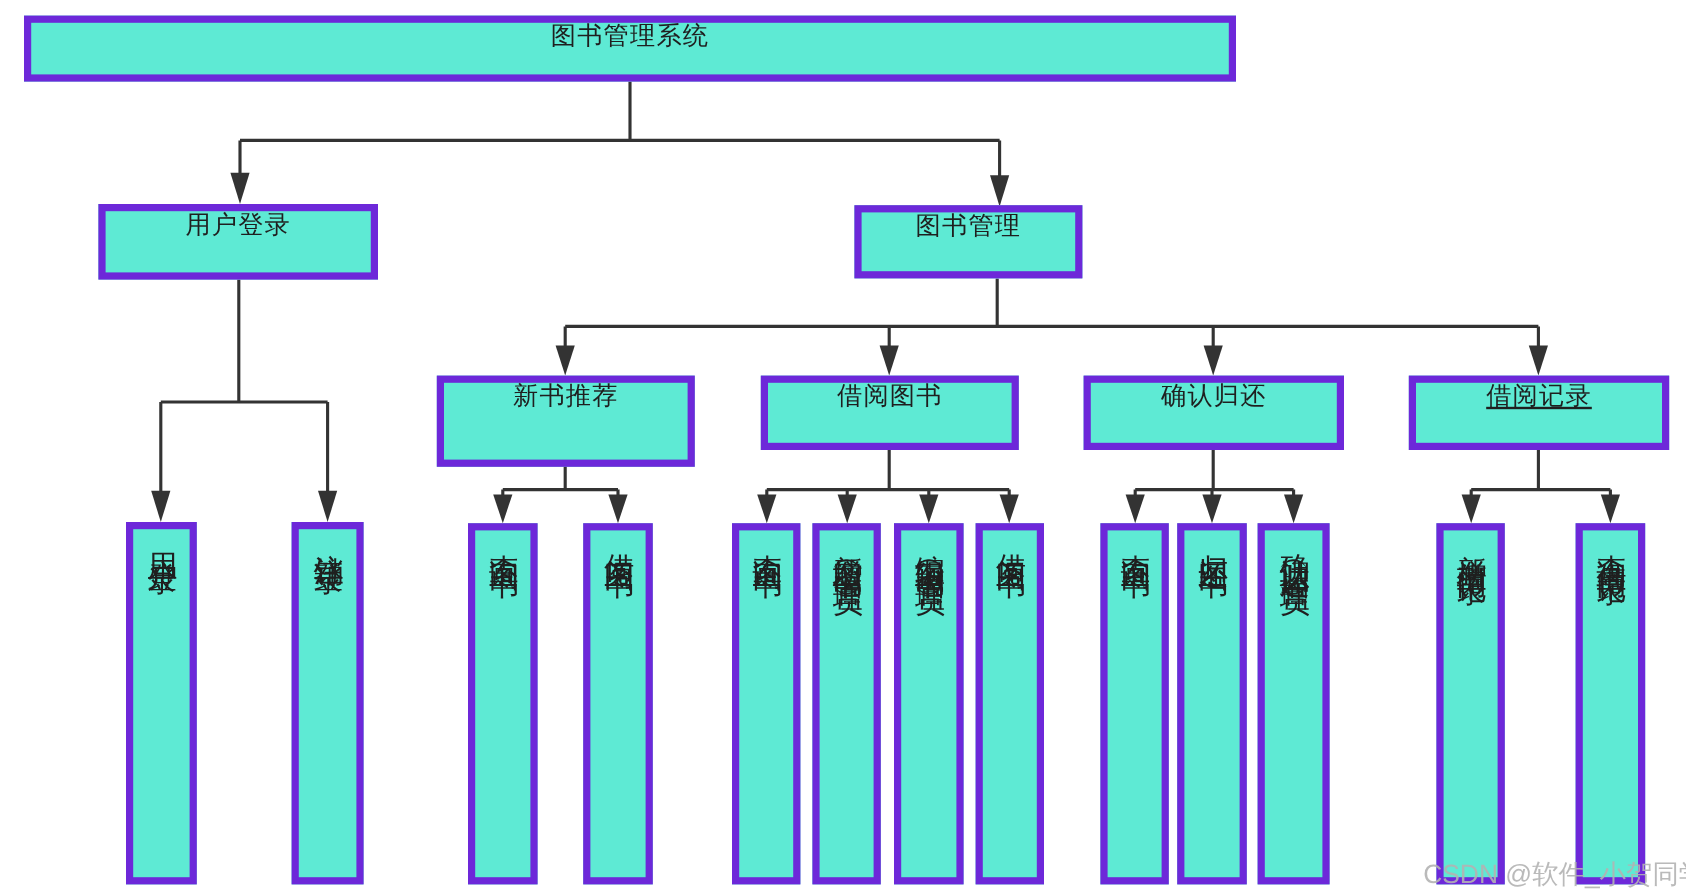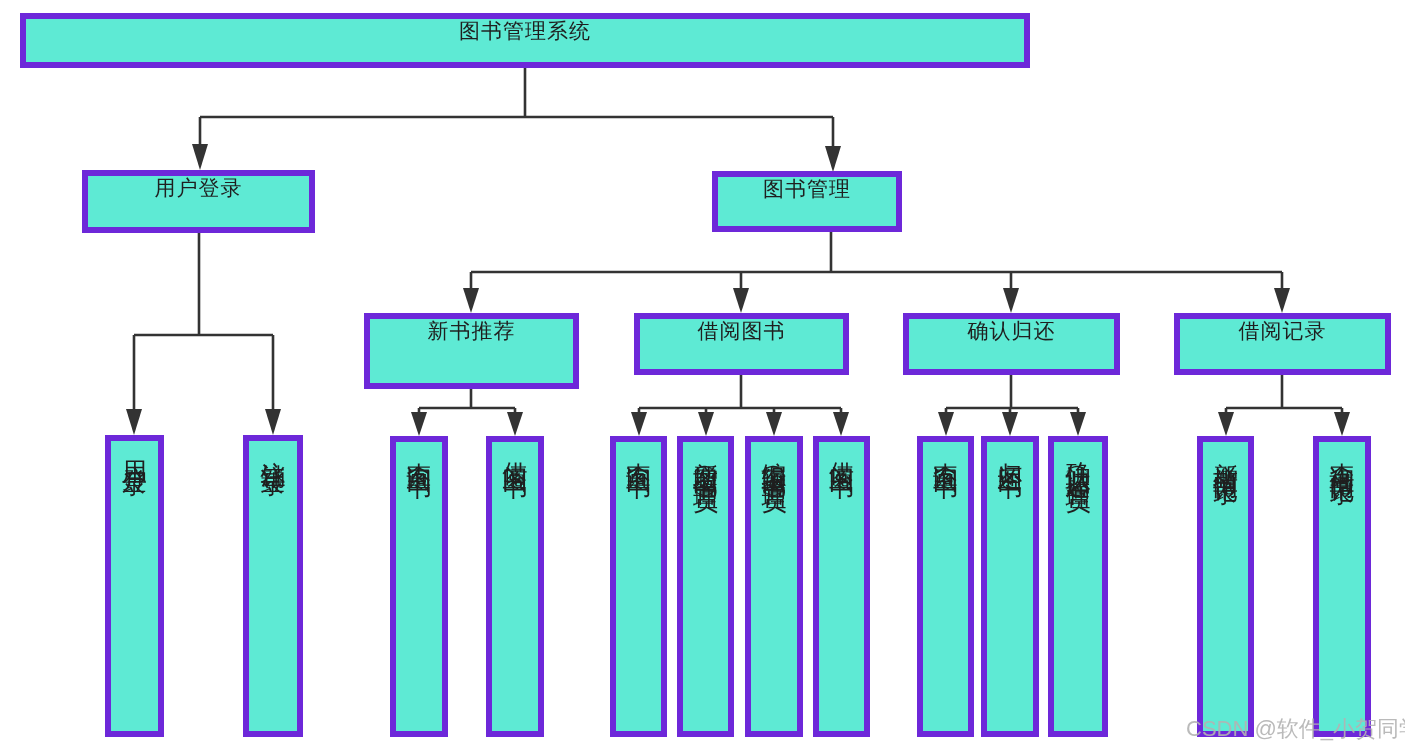--- a/index.html
+++ b/index.html
@@ -110,21 +110,21 @@
 
   <div class="box" style="left:364px; top:313px; width:215px; height:76px;">
     <span>新书推荐</span>
   </div>
   <div class="box" style="left:634px; top:313px; width:215px; height:62px;">
     <span>借阅图书</span>
   </div>
   <div class="box" style="left:903px; top:313px; width:217px; height:62px;">
     <span>确认归还</span>
   </div>
-  <div class="box" style="left:1174px; top:313px; width:217px; height:62px;">
+  <div class="box" style="left:1174px; top:313px; width:217px; height:62px;text-decoration:underline;">
     <span>借阅记录</span>
   </div>
 
   <div class="box vbox" style="left:105px; top:435px; width:59px; height:302px;">
     <span class="vtext">用户登录</span>
   </div>
   <div class="box vbox" style="left:243px; top:435px; width:60px; height:302px;">
     <span class="vtext">注销登录</span>
   </div>
 

